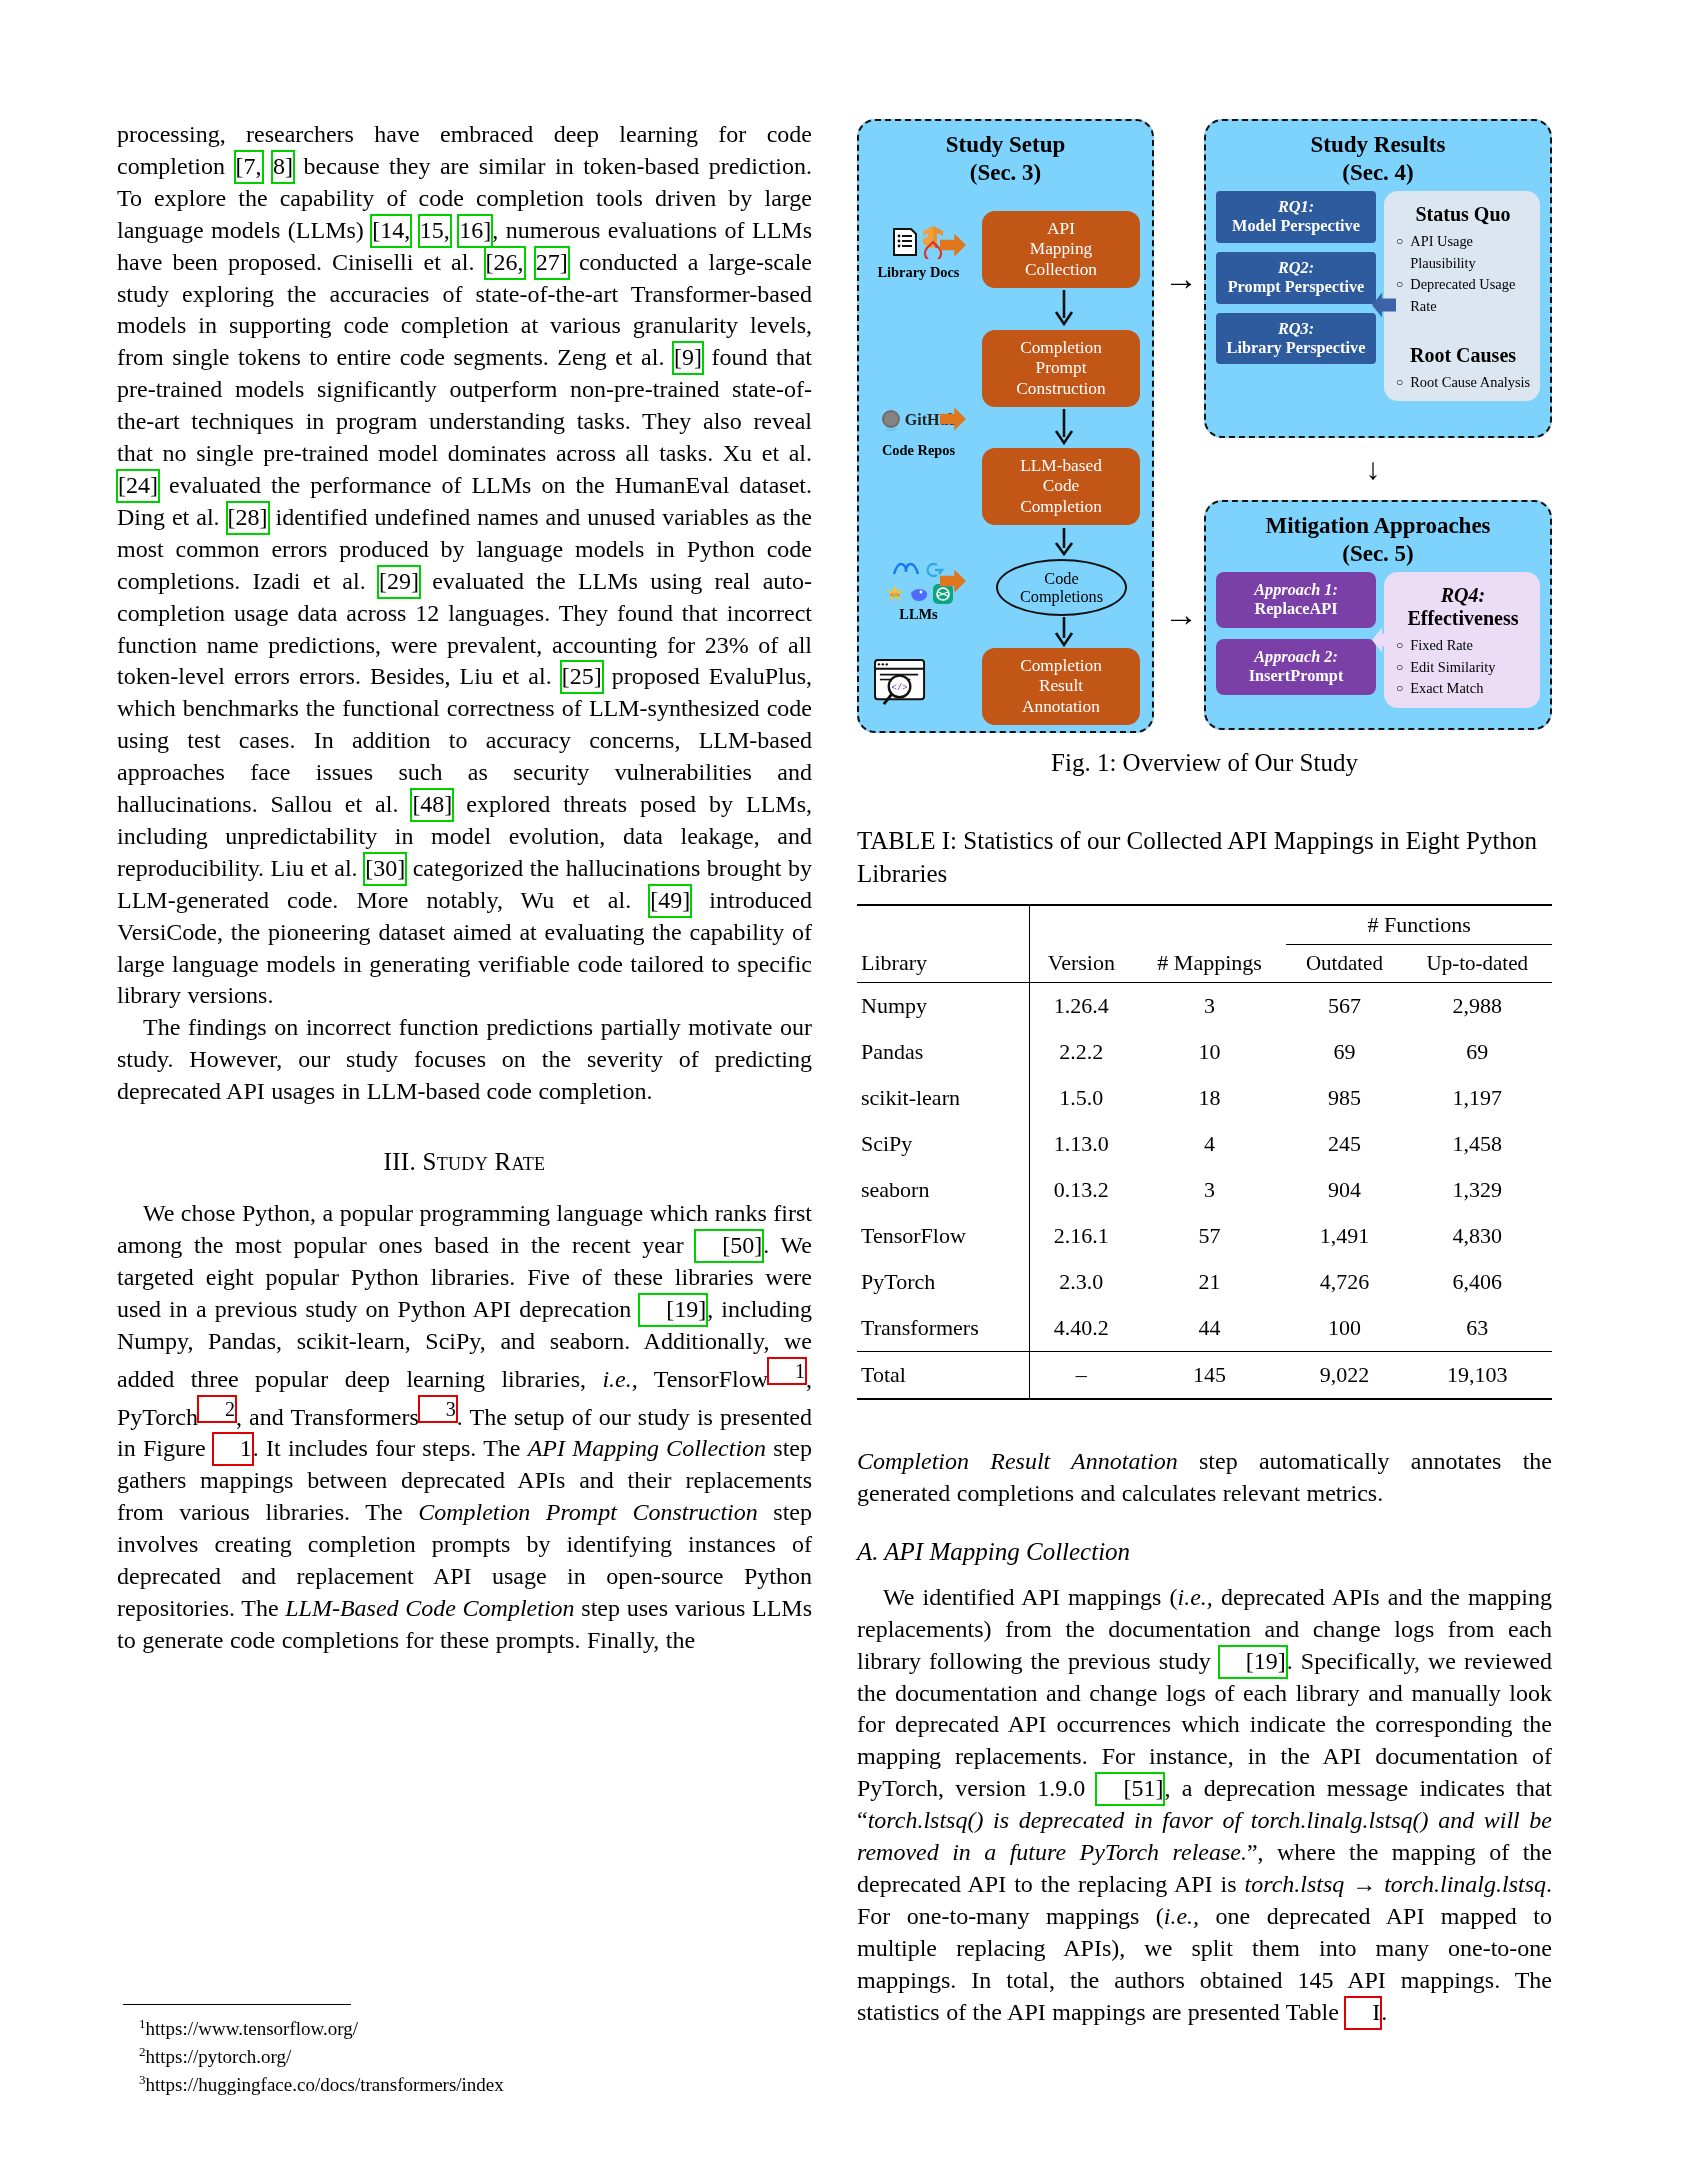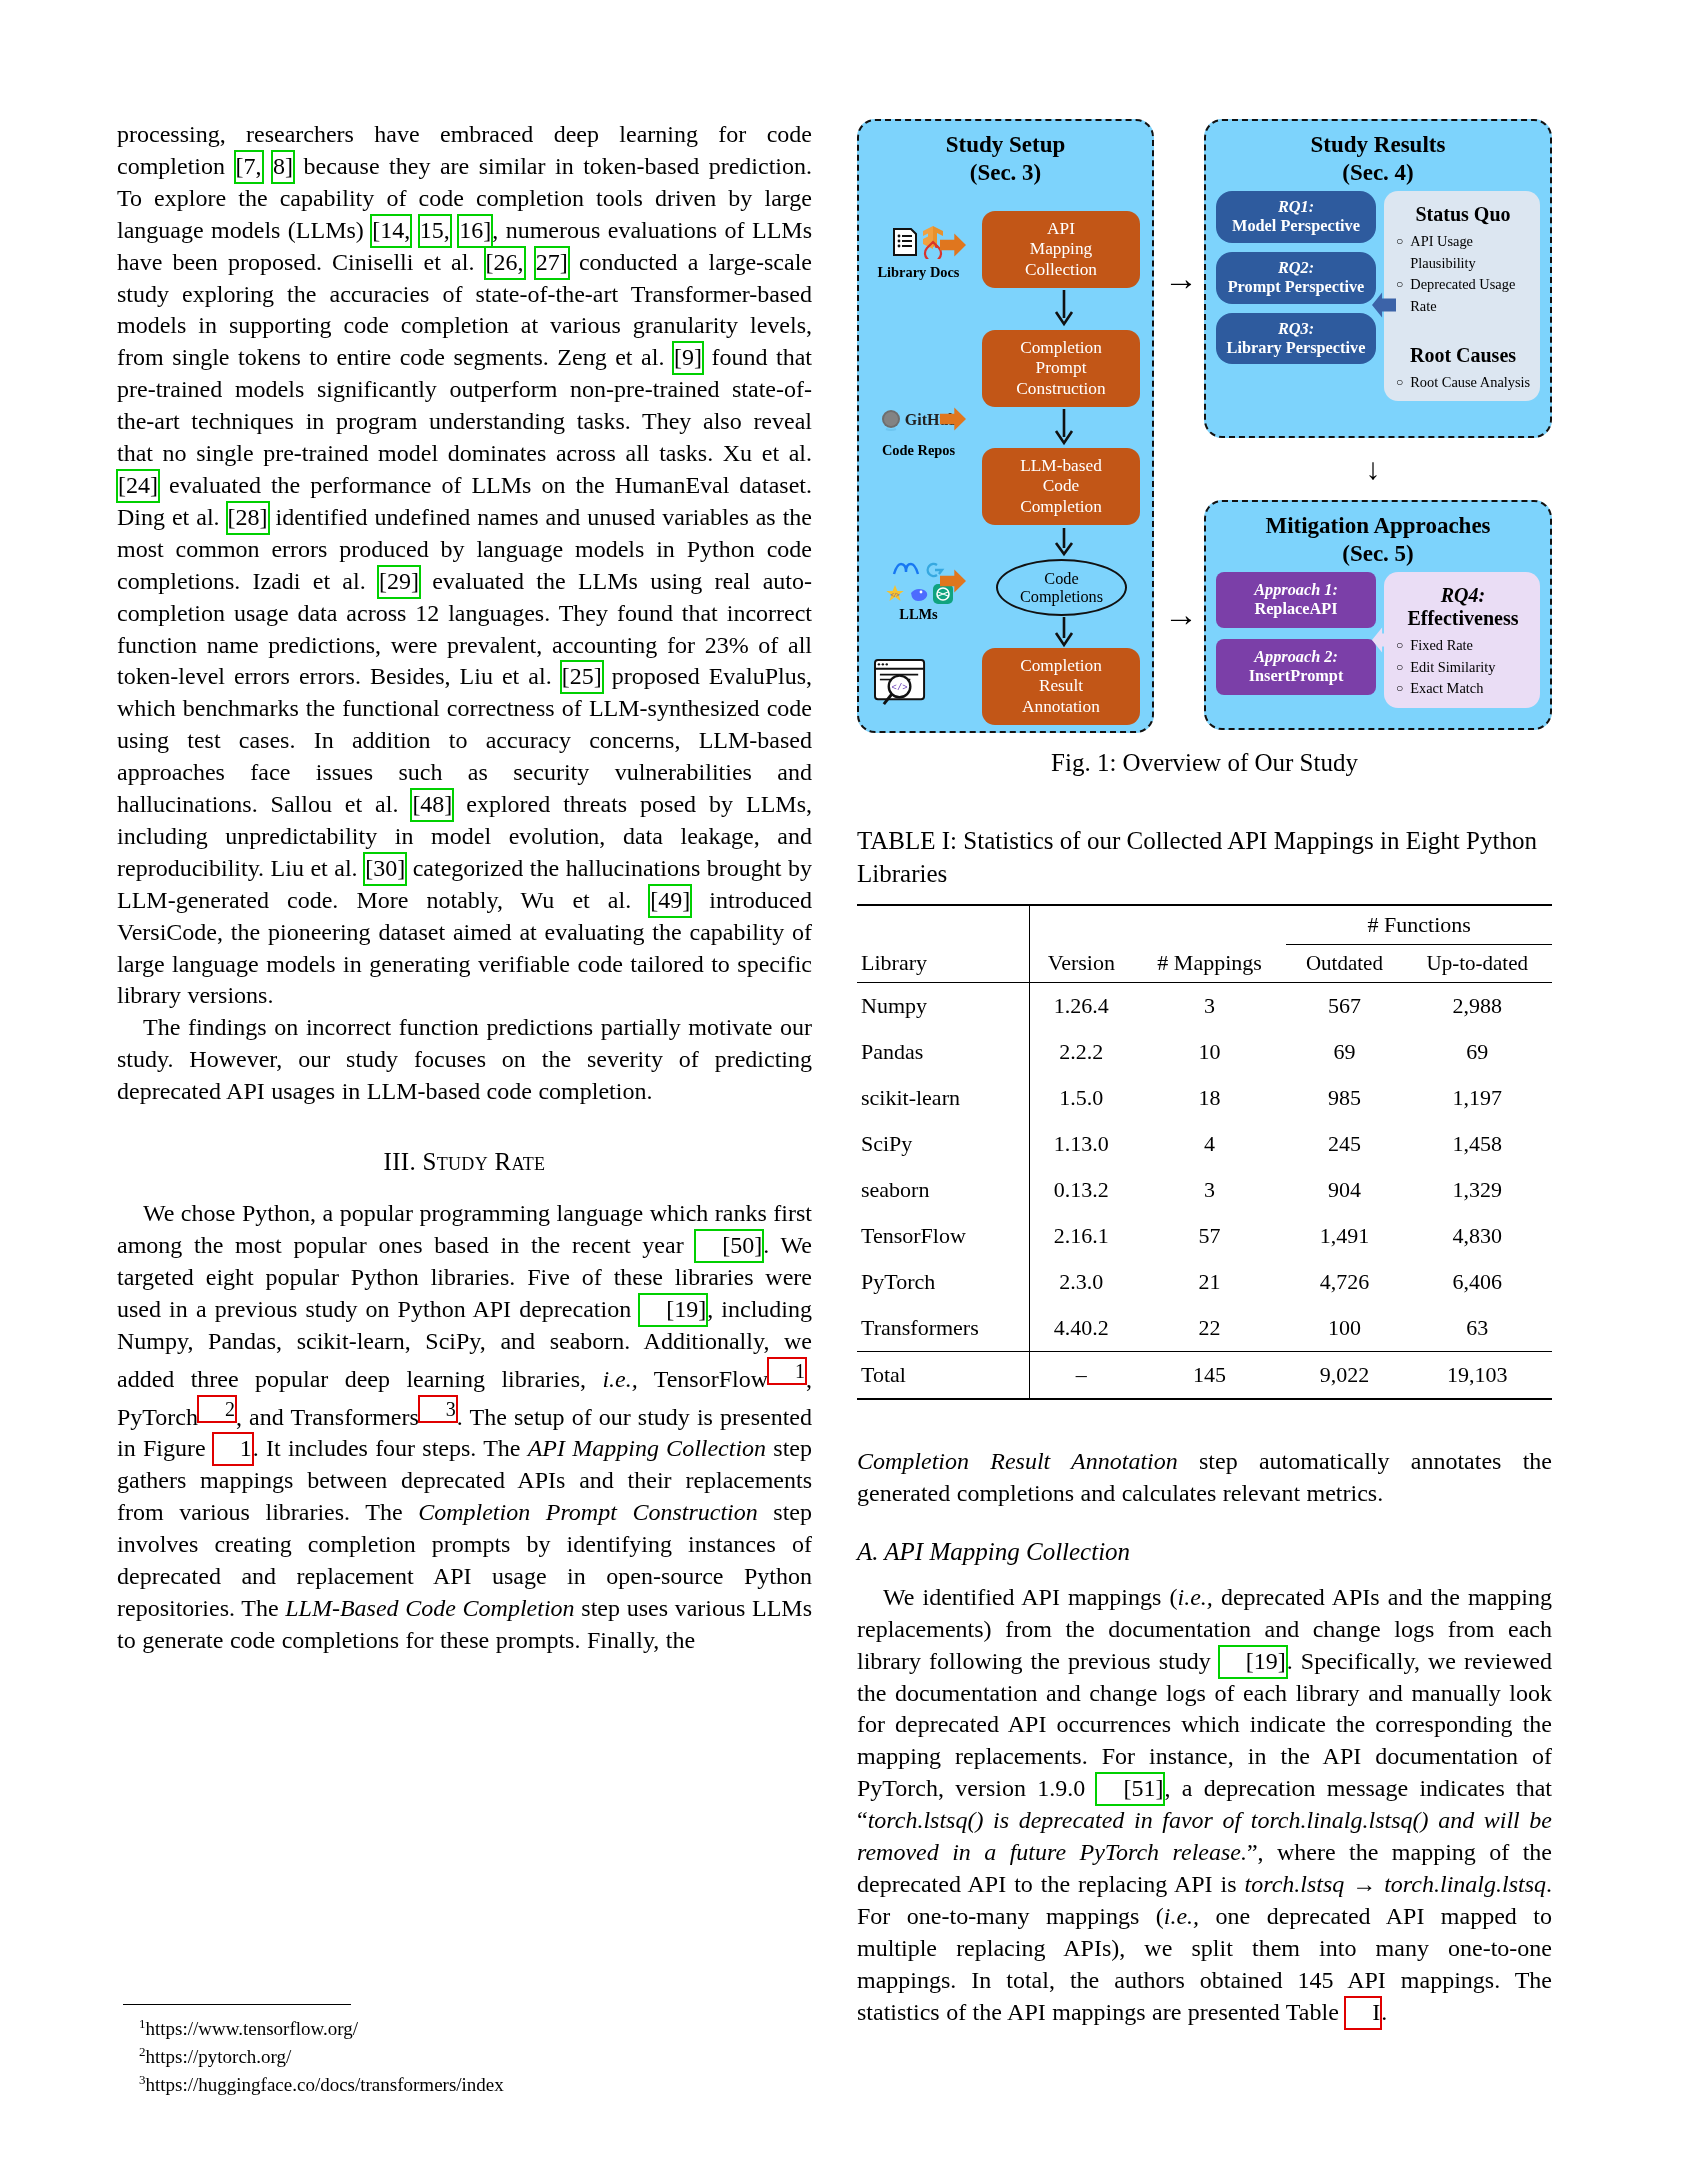--- a/index.html
+++ b/index.html
@@ -97,21 +97,21 @@
   .bigarrow { font-size:34px; line-height:1; color:#000; }
 
   
   .rightcol { display:flex; flex-direction:column; gap:16px; }
   .results { width:348px; height:319px; padding:0 10px 10px 10px; }
   .mitig  { width:348px; height:230px; padding:0 10px 10px 10px; }
 
   .panel-body { display:flex; gap:8px; position:relative; }
   .rqcol { display:flex; flex-direction:column; gap:9px; width:160px; }
   .rqbox {
-    background:#2E5B9E; border-radius:16px; color:#fff;
+    background:#2E5B9E; border-radius:4px; color:#fff;
     text-align:center; padding:7px 4px; line-height:1.16;
   }
   .rqbox .rq { font-style:italic; font-weight:bold; font-size:16.3px; display:block; }
   .rqbox .rp { font-weight:bold; font-size:16.3px; display:block; }
 
   .apcol { display:flex; flex-direction:column; gap:11px; width:160px; }
   .apbox {
     background:#7B3FA8; border-radius:8px; color:#fff;
     text-align:center; padding:9px 4px; line-height:1.16;
   }
@@ -490,21 +490,21 @@
         <tr class="bodyrow">
           <td class="lib">PyTorch</td>
           <td class="num vsep">2.3.0</td>
           <td class="num">21</td>
           <td class="num">4,726</td>
           <td class="num">6,406</td>
         </tr>
         <tr class="bodyrow">
           <td class="lib">Transformers</td>
           <td class="num vsep">4.40.2</td>
-          <td class="num">22</td>
+          <td class="num">44</td>
           <td class="num">100</td>
           <td class="num">63</td>
         </tr>
         <tr class="bodyrow">
           <td class="lib trule-mid trule-bot">Total</td>
           <td class="num vsep trule-mid trule-bot">–</td>
           <td class="num trule-mid trule-bot">145</td>
           <td class="num trule-mid trule-bot">9,022</td>
           <td class="num trule-mid trule-bot">19,103</td>
         </tr>

